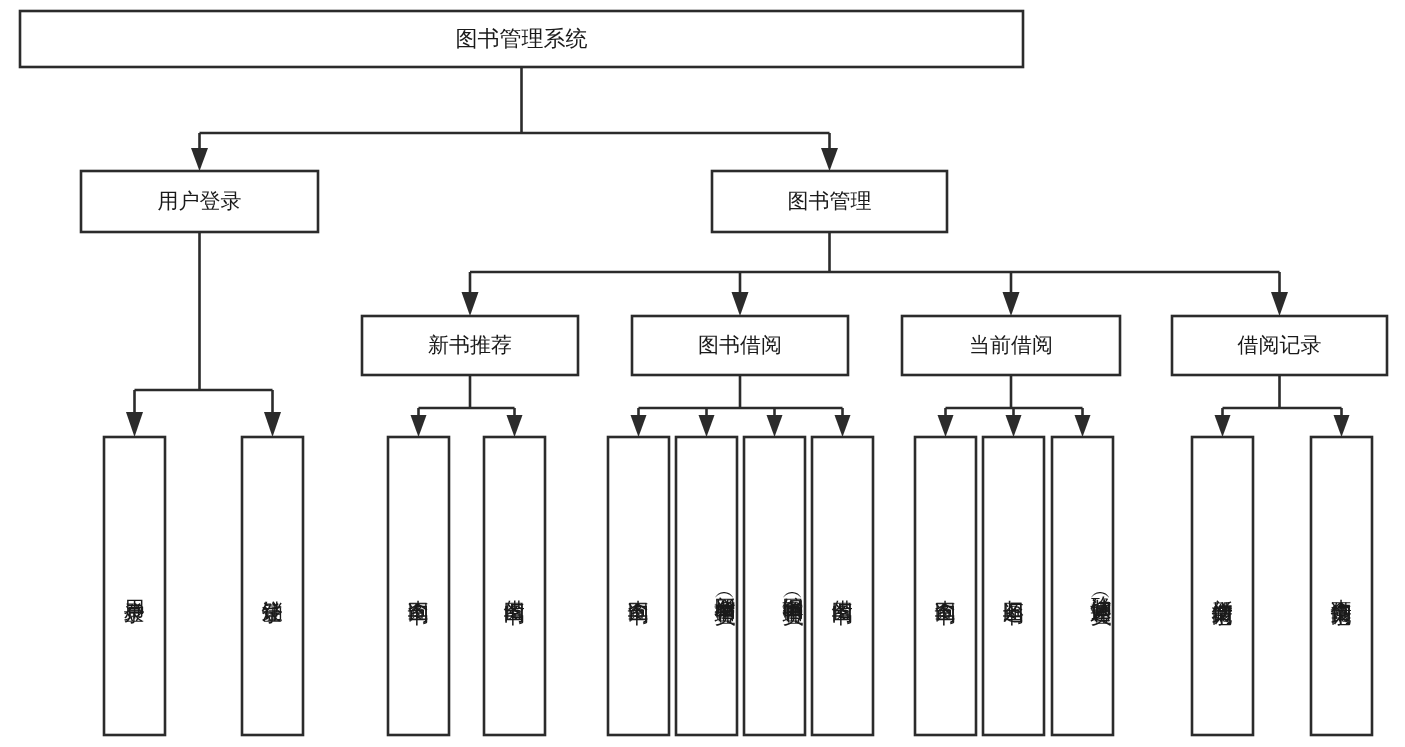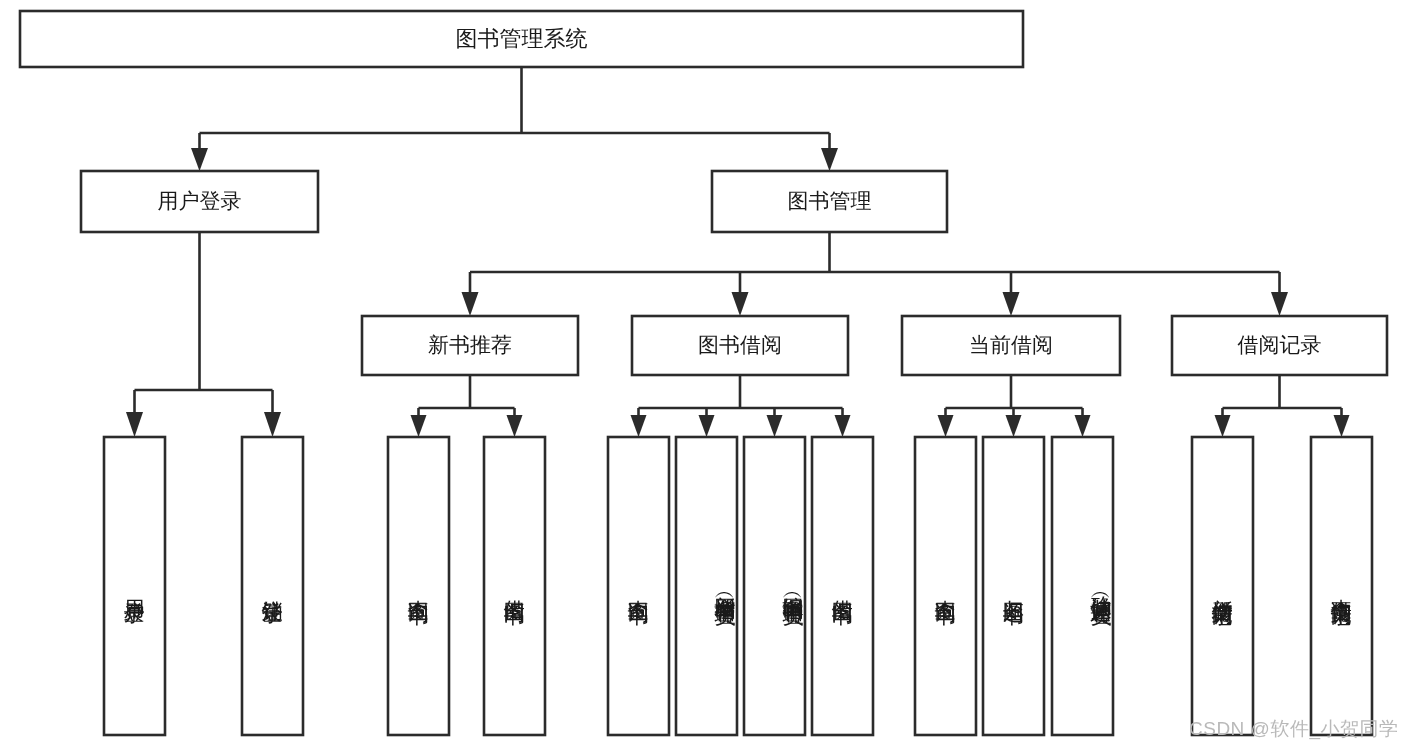--- a/index.html
+++ b/index.html
@@ -210,15 +210,14 @@
   <div class="leaf-label" style="left:608px;  top:437px; width:61px; height:298px;">查询图书</div>
   <div class="leaf-label" style="left:676px;  top:437px; width:61px; height:298px; align-items:flex-start;">新增图书（管理员）</div>
   <div class="leaf-label" style="left:744px;  top:437px; width:61px; height:298px; align-items:flex-start;">编辑图书（管理员）</div>
   <div class="leaf-label" style="left:812px;  top:437px; width:61px; height:298px;">借阅图书</div>
   <div class="leaf-label" style="left:915px;  top:437px; width:61px; height:298px;">查询图书</div>
   <div class="leaf-label" style="left:983px;  top:437px; width:61px; height:298px;">归还图书</div>
   <div class="leaf-label" style="left:1052px; top:437px; width:61px; height:298px; align-items:flex-start;">确认归还（管理员）</div>
   <div class="leaf-label" style="left:1192px; top:437px; width:61px; height:298px;">新增借阅记录</div>
   <div class="leaf-label" style="left:1311px; top:437px; width:61px; height:298px;">查询借阅记录</div>
 
-  <div id="watermark">CSDN @软件_小贺同学</div>
 
 </div>
 
 </body></html>

